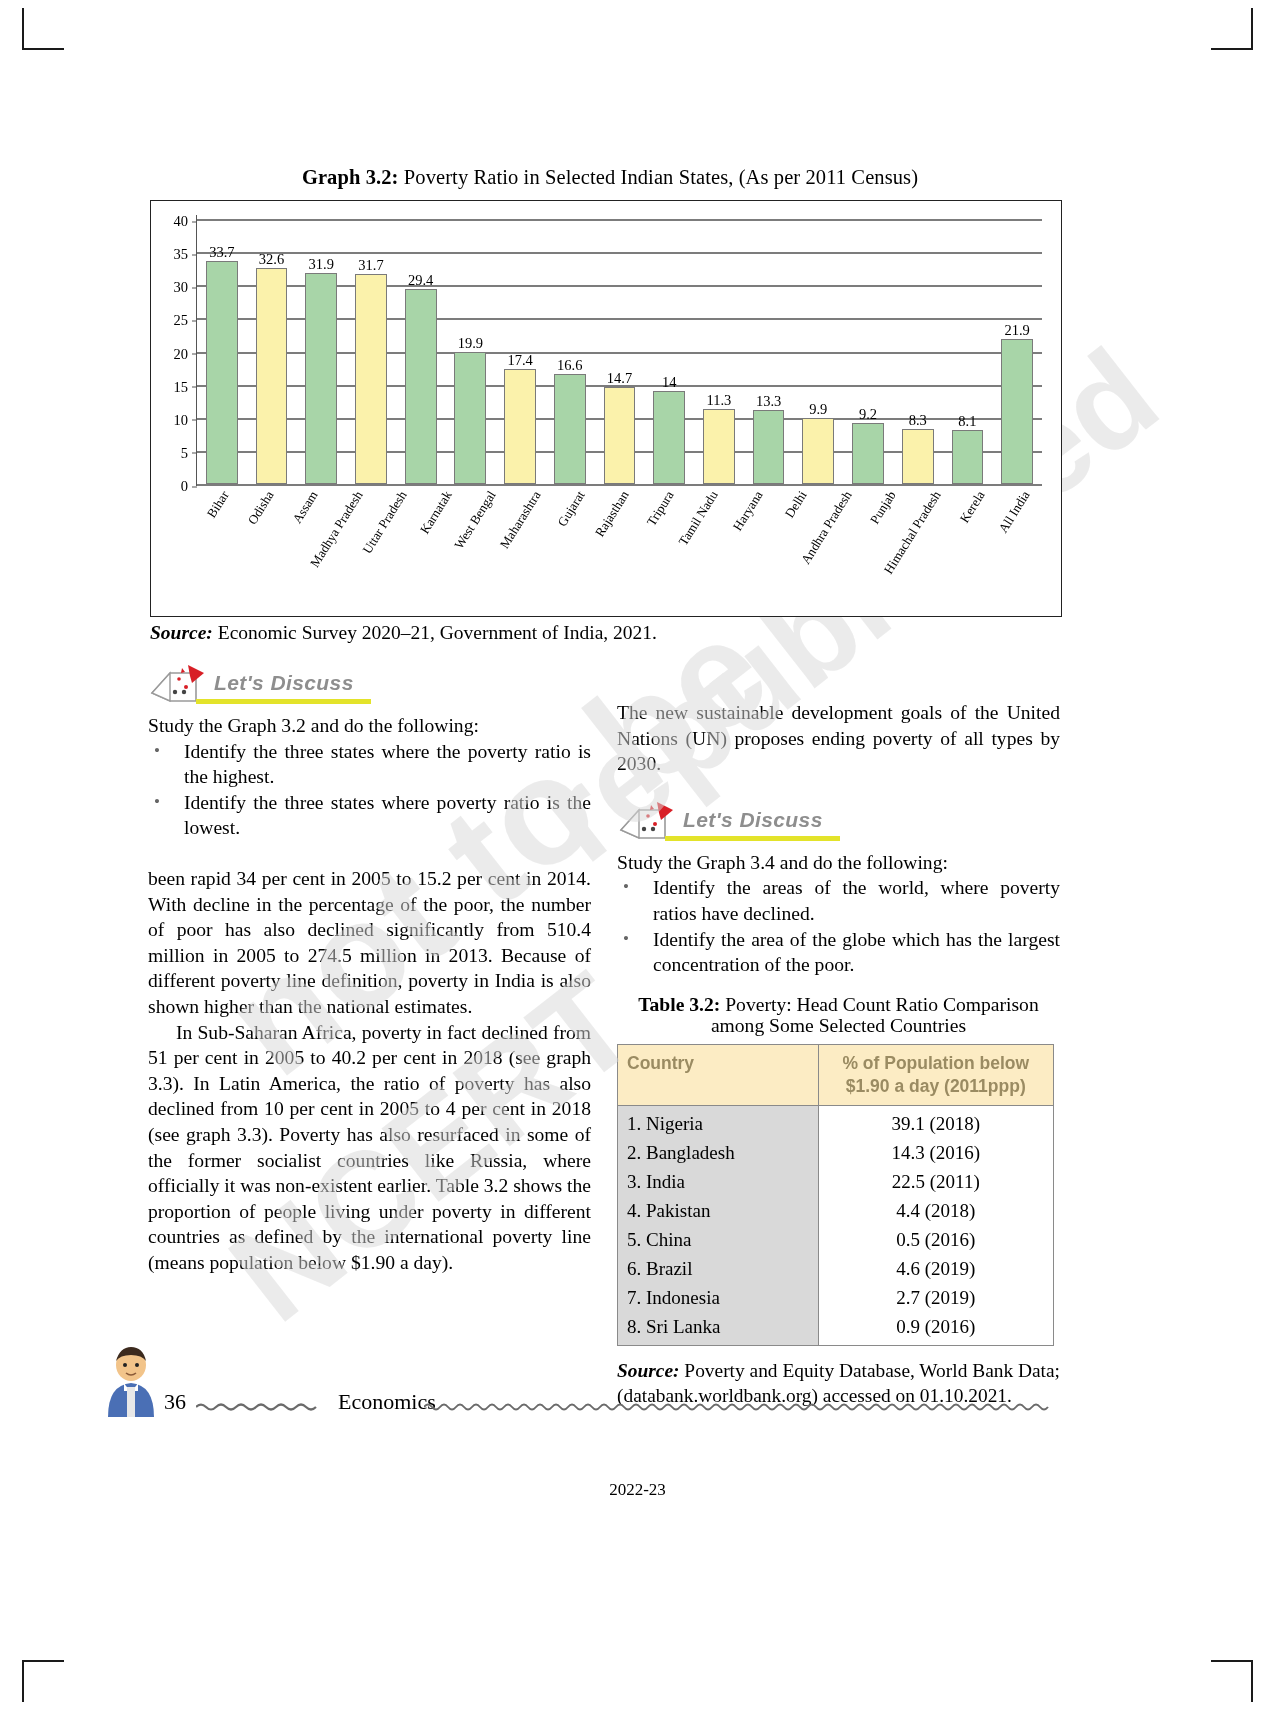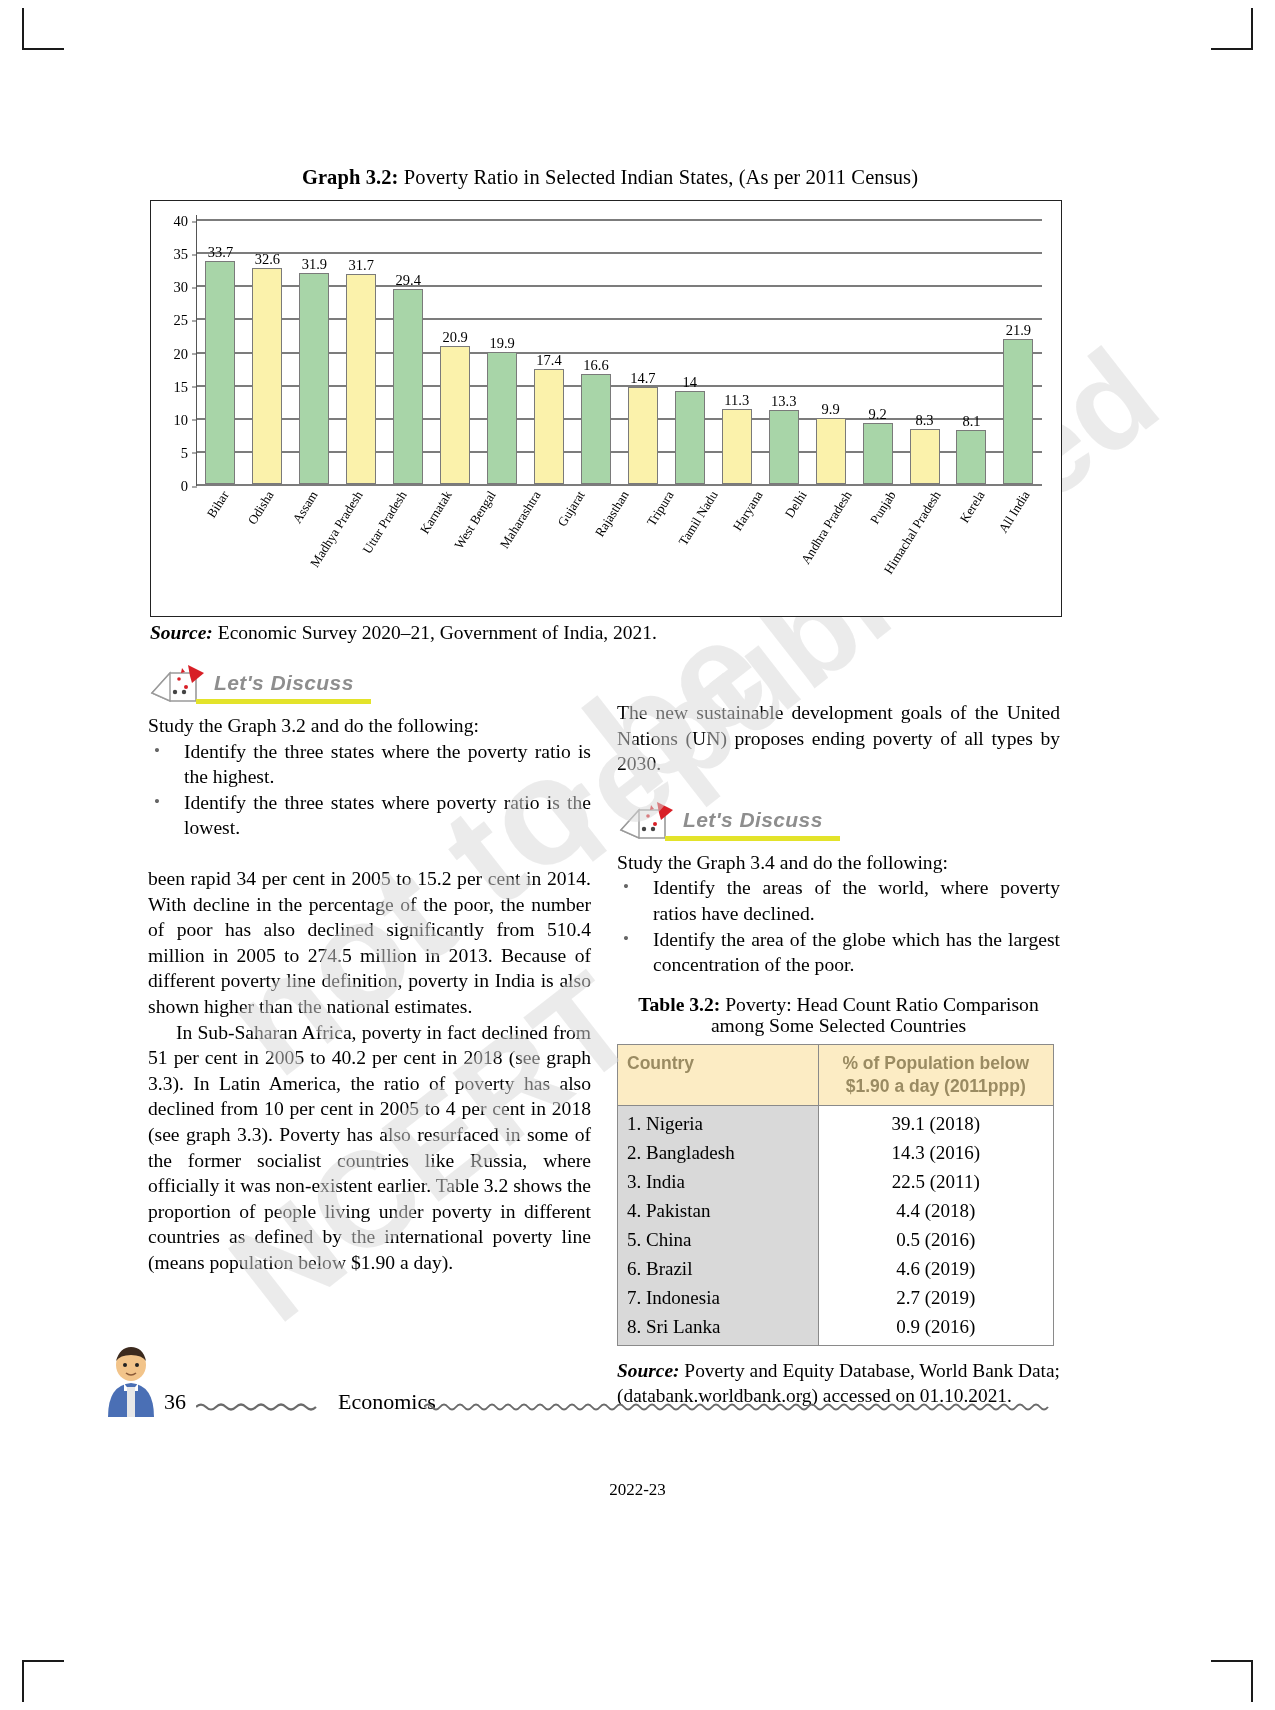--- a/index.html
+++ b/index.html
@@ -398,25 +398,20 @@
           </div>
         </div>
         <div class="barslot">
           <div class="bar y" style="height: 210.012px;">
             <span class="vlabel">31.7</span>
           </div>
         </div>
         <div class="barslot">
           <div class="bar g" style="height: 194.775px;">
             <span class="vlabel">29.4</span>
-          </div>
-        </div>
-        <div class="barslot">
-          <div class="bar y" style="height: 138.462px;">
-            <span class="vlabel">20.9</span>
           </div>
         </div>
         <div class="barslot">
           <div class="bar g" style="height: 131.837px;">
             <span class="vlabel">19.9</span>
           </div>
         </div>
         <div class="barslot">
           <div class="bar y" style="height: 115.275px;">
             <span class="vlabel">17.4</span>

